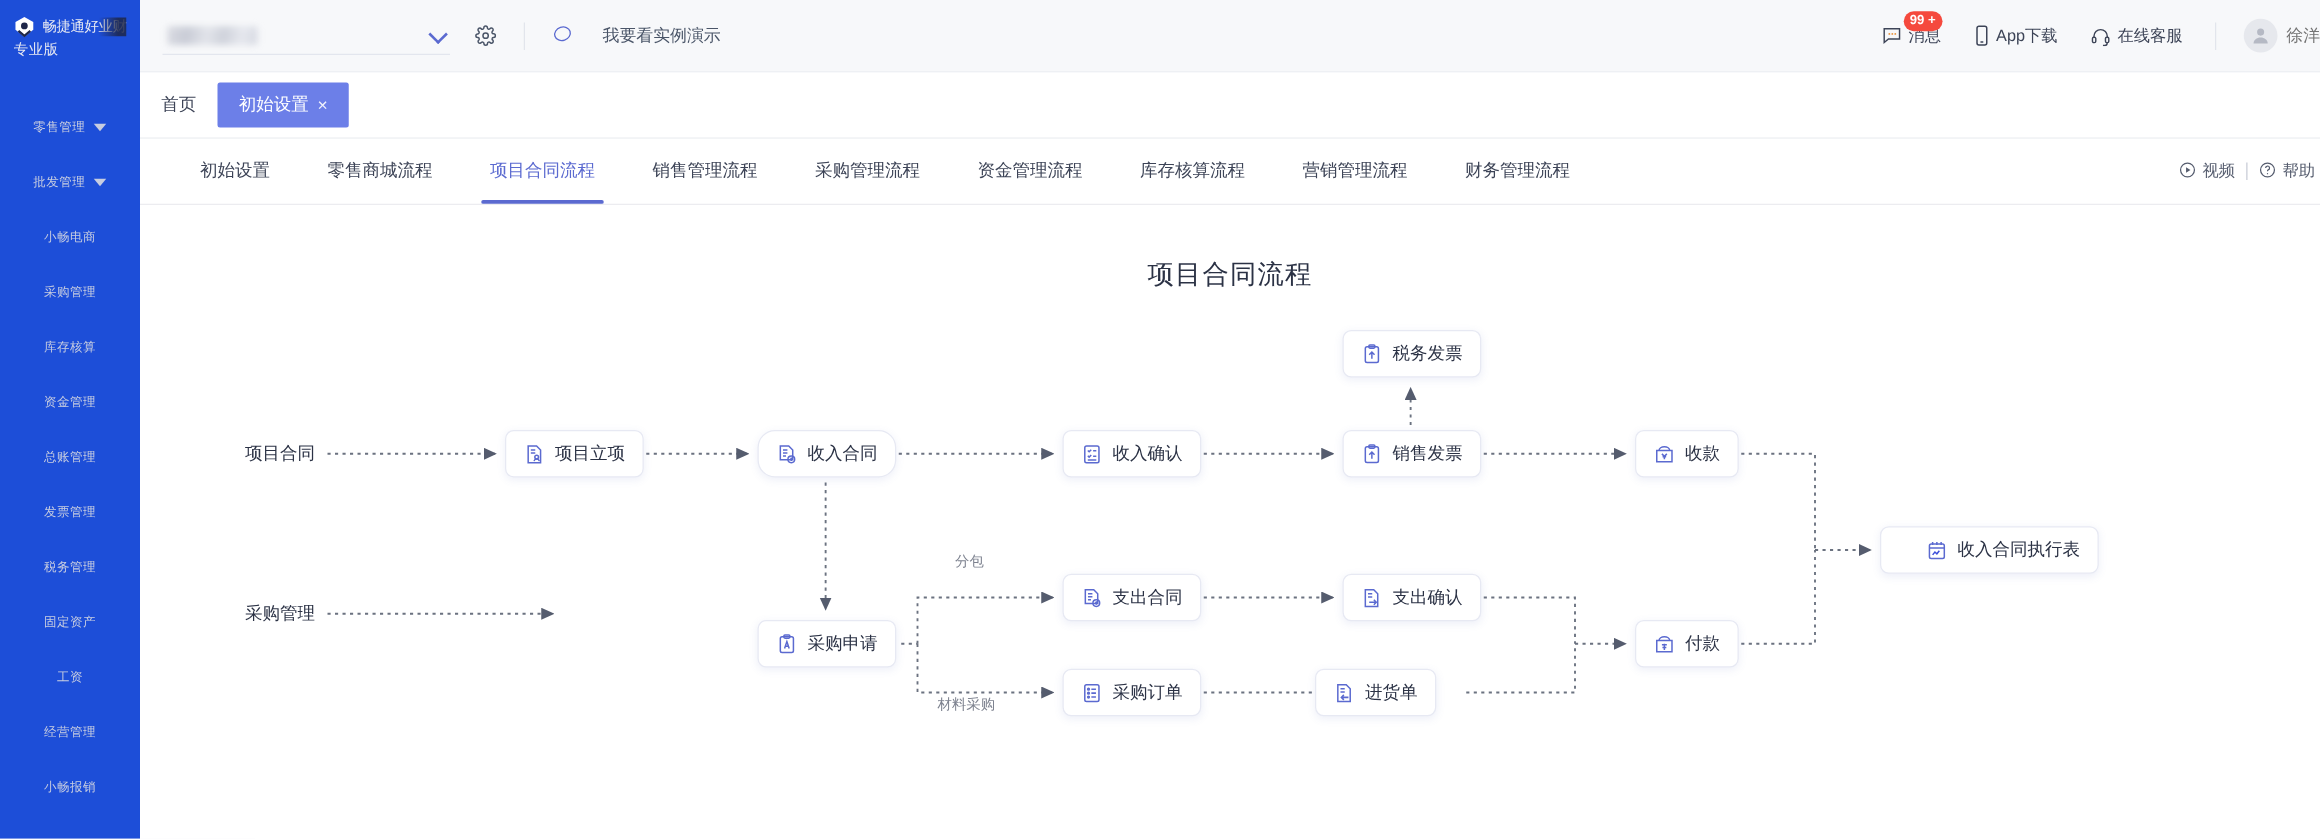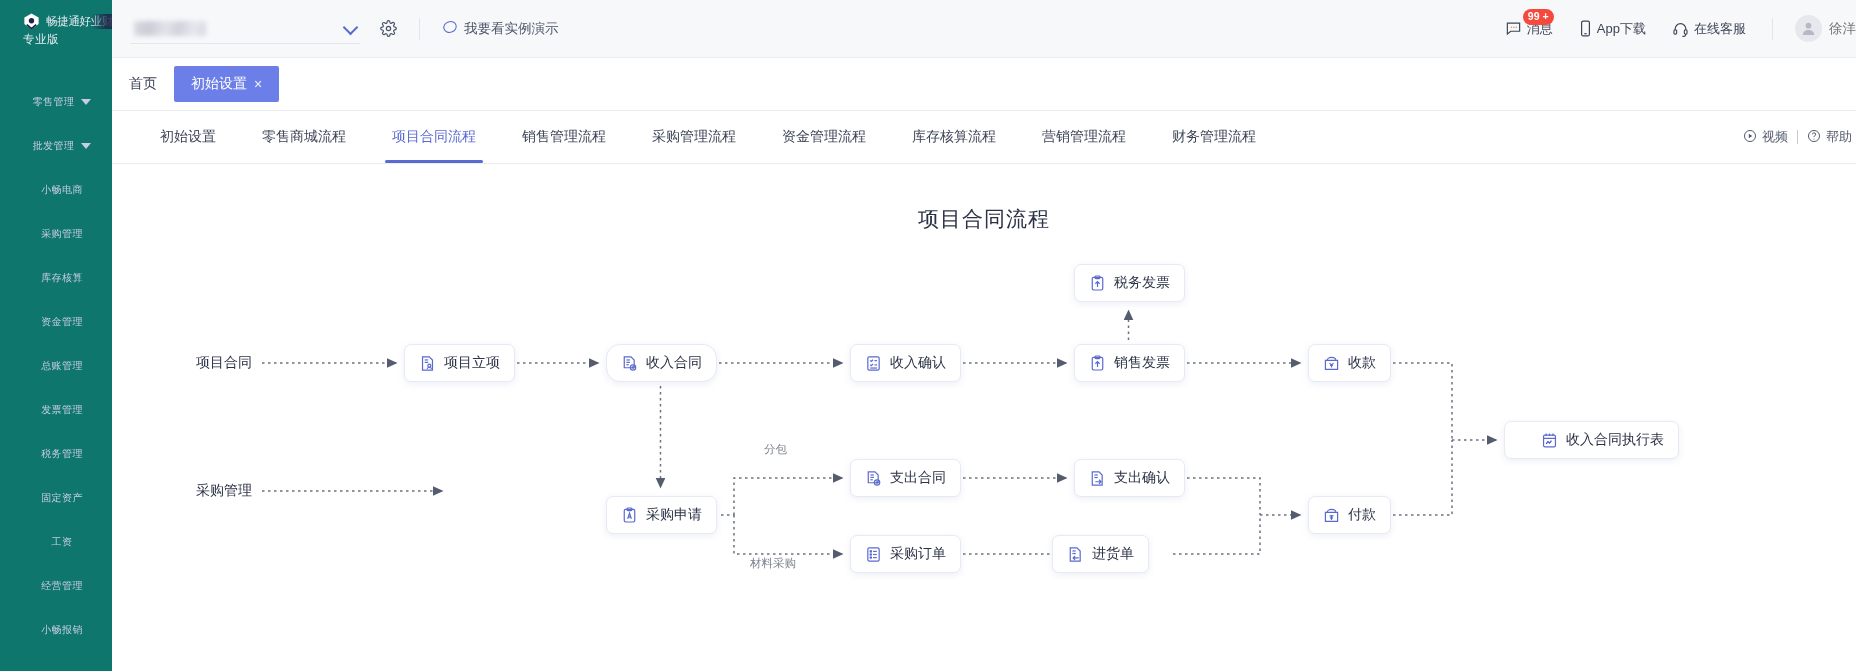--- a/index.html
+++ b/index.html
@@ -7,22 +7,21 @@
     width: 1856px; height: 671px;
     background: #fff;
     font-family: "Liberation Sans", "DejaVu Sans", sans-serif;
     overflow: hidden;
   }
   .app { position: relative; width: 1856px; height: 671px; background: #f7f8fa; }
 
   
   .sidebar {
     position: absolute; left: 0; top: 0; width: 112px; height: 671px;
-    background: #0f766e;
-    padding-left: 12px;
+    background: #1d4ed8;
   }
   .logo-wrap {
     height: 58px; display: flex; flex-direction: column;
     justify-content: center; padding-left: 10px; position: relative;
   }
   .logo-row { display: flex; align-items: center; gap: 5px; }
   .logo-mark {
     width: 19px; height: 19px; flex: 0 0 19px;
     display: flex; align-items: center; justify-content: center;
   }
@@ -65,21 +64,21 @@
     filter: blur(2.4px);
   }
   .chev {
     position: absolute; right: 4px; top: 8px; width: 11px; height: 11px;
     border-right: 2px solid #5b6ad0; border-bottom: 2px solid #5b6ad0;
     transform: rotate(45deg); cursor: pointer;
   }
   .gear-btn { margin-left: 20px; cursor: pointer; display: flex; }
   .hdr-divider { width: 1px; height: 22px; background: #e2e5ec; margin: 0 22px; }
   .demo-link {
-    display: flex; align-items: center; gap: 6px; font-size: 13.5px;
+    display: flex; align-items: center; gap: 24px; font-size: 13.5px;
     color: #4a5568; cursor: pointer;
   }
   .hdr-right {
     margin-left: auto; display: flex; align-items: center;
     padding-right: 0; gap: 0;
   }
   .hdr-act {
     display: flex; align-items: center; gap: 5px; font-size: 13px;
     color: #3d4457; cursor: pointer; position: relative; margin-right: 26px;
   }

